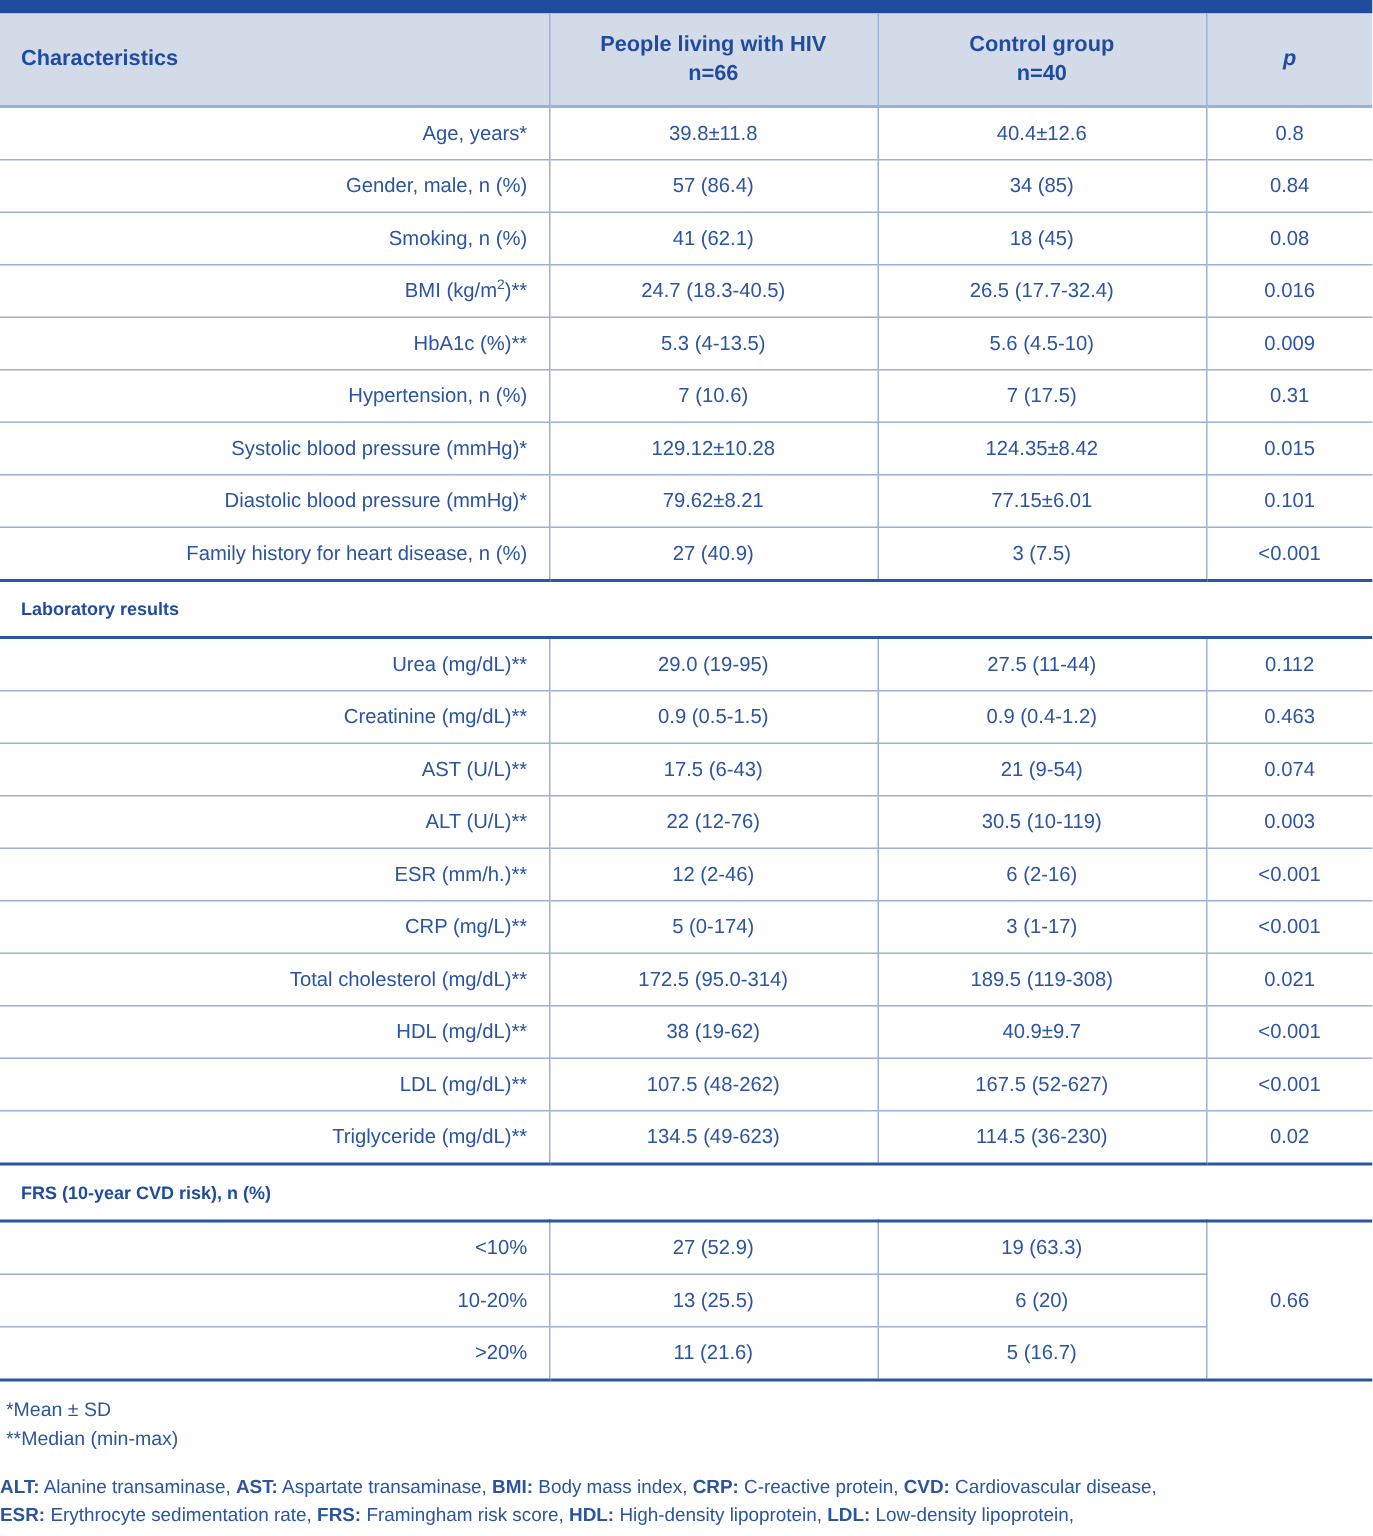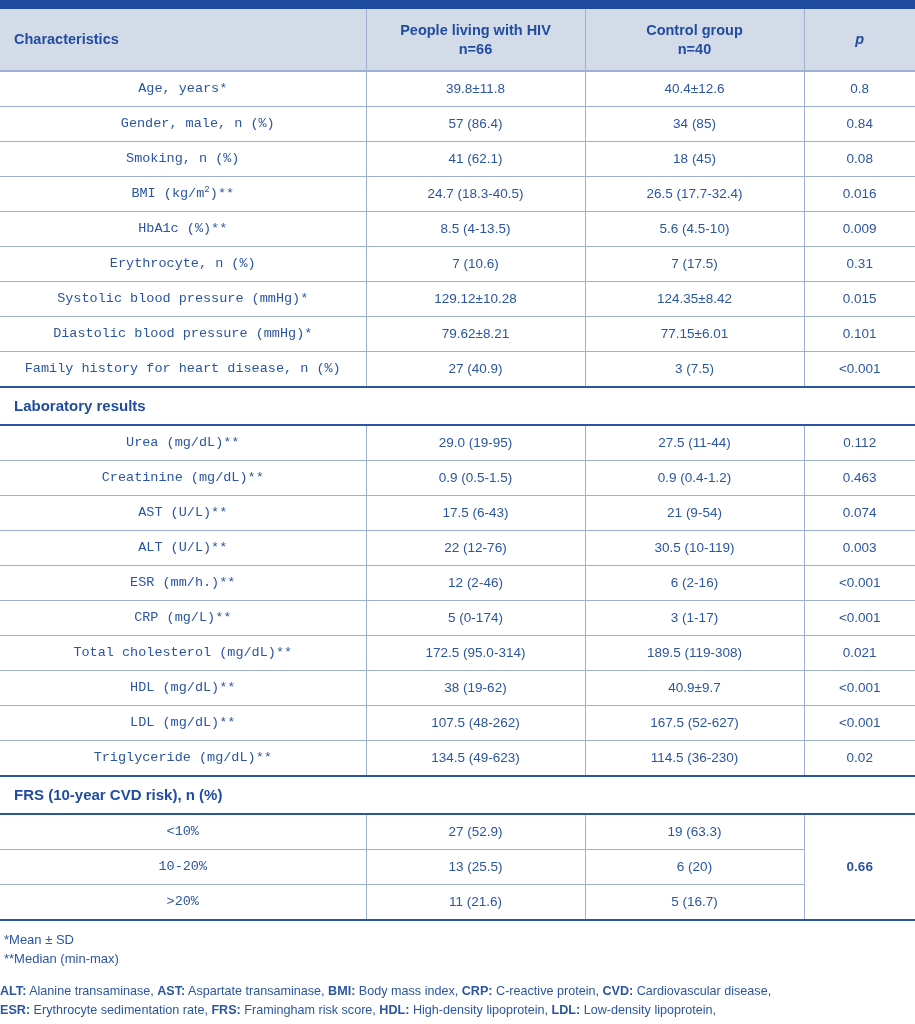--- a/index.html
+++ b/index.html
@@ -67,22 +67,21 @@
   tbody td {
     border-right: 1px solid #9db0d4;
     border-bottom: 1px solid #9db0d4;
     padding: 8px 14px;
     height: 18px;
     vertical-align: middle;
     color: #2b55a0;
     line-height: 1.2;
   }
   tbody td.c-label {
-    text-align: center;
-    font-family: Liberation Mono, monospace;
+    text-align: right;
   }
   tbody td.c-val {
     text-align: center;
   }
   tbody td.c-p {
     text-align: center;
     border-right: none;
   }
   tbody td.c-p.bold {
     font-weight: normal;
@@ -90,38 +89,37 @@
   tbody td.indent {
     padding-left: 44px;
   }
 
   
   tbody tr.section-row td {
     border-right: none;
     border-bottom: 2px solid #2b55a0;
     border-top: 1px solid #9db0d4;
     font-weight: bold;
-    font-size: 15px;
+    font-size: 12px;
     padding: 9px 14px;
     color: #1f4c9e;
     text-align: left;
   }
 
   tbody tr.last-row td {
     border-bottom: 2px solid #2b55a0;
   }
   tbody tr.pre-section td {
     border-bottom: 2px solid #2b55a0;
   }
 
   td.c-p.merged {
     vertical-align: middle;
     text-align: center;
     border-bottom: 2px solid #2b55a0;
-    font-weight: bold;
   }
 
   sup { font-size: 0.68em; vertical-align: super; line-height: 0; }
 
   
   .footnotes {
     margin-top: 10px;
     padding: 0 4px;
     font-size: 13px;
     color: #2b55a0;
@@ -179,26 +177,26 @@
           <td class="c-p">0.08</td>
         </tr>
         <tr>
           <td class="c-label">BMI (kg/m<sup>2</sup>)**</td>
           <td class="c-val">24.7 (18.3-40.5)</td>
           <td class="c-val">26.5 (17.7-32.4)</td>
           <td class="c-p bold">0.016</td>
         </tr>
         <tr>
           <td class="c-label">HbA1c (%)**</td>
-          <td class="c-val">8.5 (4-13.5)</td>
+          <td class="c-val">5.3 (4-13.5)</td>
           <td class="c-val">5.6 (4.5-10)</td>
           <td class="c-p bold">0.009</td>
         </tr>
         <tr>
-          <td class="c-label">Erythrocyte, n (%)</td>
+          <td class="c-label">Hypertension, n (%)</td>
           <td class="c-val">7 (10.6)</td>
           <td class="c-val">7 (17.5)</td>
           <td class="c-p">0.31</td>
         </tr>
         <tr>
           <td class="c-label">Systolic blood pressure (mmHg)*</td>
           <td class="c-val">129.12±10.28</td>
           <td class="c-val">124.35±8.42</td>
           <td class="c-p bold">0.015</td>
         </tr>

